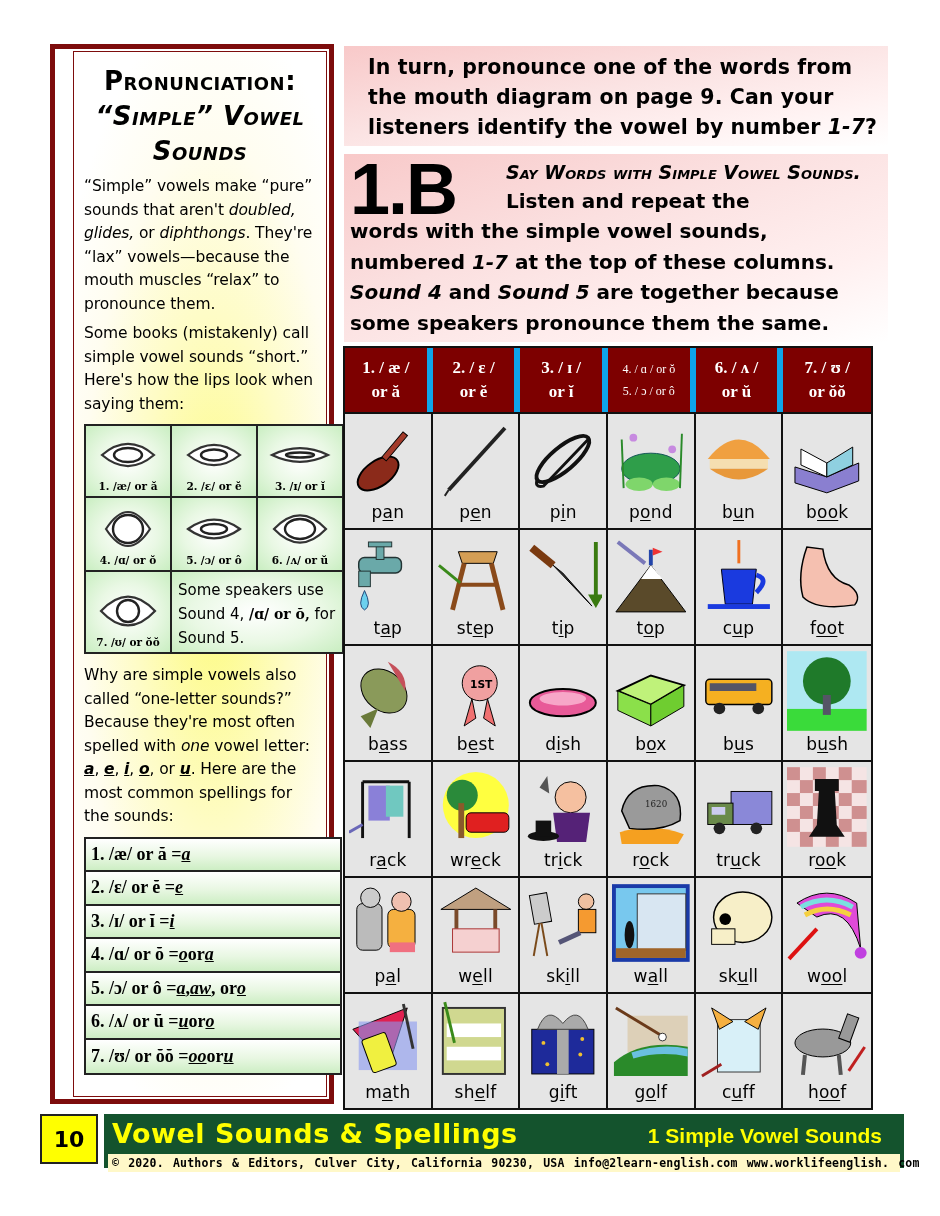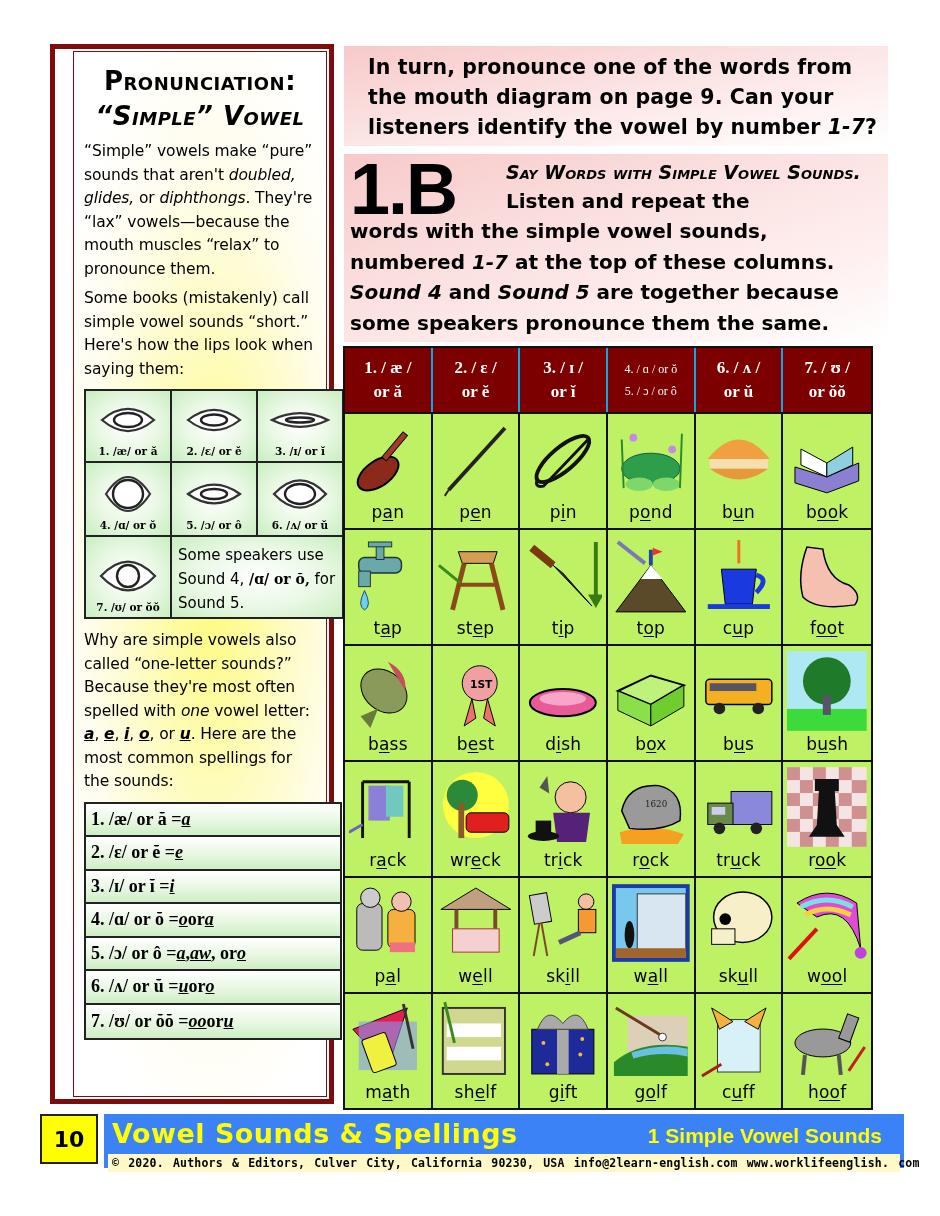--- a/index.html
+++ b/index.html
@@ -85,29 +85,29 @@
   }
   .sec-body em { font-style: italic; }
 
   
   .word-table {
     position: absolute; left: 343px; top: 346px; width: 530px;
     border: 2px solid #111; border-collapse: collapse;
   }
   .wt-head { display: flex; height: 64px; background: #7d0000; }
   .wt-hcell {
-    width: 88.33px; border-right: 2px solid #0ea5e9; color: #fff;
+    width: 88.33px; border-right: 6px solid #0ea5e9; color: #fff;
     font-family: "Liberation Serif", serif; font-weight: bold; font-size: 17px; line-height: 24px;
     display: flex; flex-direction: column; align-items: center; justify-content: center;
   }
   .wt-hcell:last-child { border-right: none; }
   .wt-hcell.small { font-size: 12px; font-weight: normal; line-height: 22px; }
   .wt-row { display: flex; height: 116px; border-top: 2px solid #111; }
   .wt-cell {
-    width: 88.33px; border-right: 2px solid #111; position: relative; background: #bef264;
+    width: 88.33px; border-right: 2px solid #111; position: relative; background: #e5e5e5;
     display: flex; flex-direction: column; align-items: center; justify-content: flex-end;
   }
   .wt-cell:last-child { border-right: none; }
   .pic {
     position: absolute; left: 4px; right: 4px; top: 4px; height: 82px;
     display: flex; align-items: center; justify-content: center;
   }
   .pic svg { width: 100%; height: 100%; }
   .word {
     font-size: 17px; line-height: 22px; margin-bottom: 5px; letter-spacing: 0.2px;
@@ -116,21 +116,21 @@
   .word u { text-decoration: underline; text-underline-offset: 2px; }
 
   
   .page-num {
     position: absolute; left: 40px; top: 1114px; width: 58px; height: 50px;
     background: #ffff00; border: 2px solid #222;
     font-size: 22px; font-weight: bold; display: flex; align-items: center; justify-content: center;
     font-family: "DejaVu Sans", sans-serif;
   }
   .footer-bar {
-    position: absolute; left: 104px; top: 1114px; width: 800px; height: 54px; background: #3b82f6;
+    position: absolute; left: 104px; top: 1114px; width: 800px; height: 54px; background: #14532d;
   }
   .footer-title {
     position: absolute; left: 8px; top: 2px; color: #ffff00; font-weight: bold; font-size: 27px; line-height: 36px;
     font-family: "DejaVu Sans", sans-serif; letter-spacing: 0.5px;
   }
   .footer-chapter {
     position: absolute; right: 22px; top: 8px; color: #ffff00; font-weight: bold; font-size: 21px; line-height: 28px;
     font-family: "Liberation Sans", sans-serif;
   }
   .footer-copy {
@@ -140,20 +140,21 @@
   }
 </style>
 </head>
 <body>
 
 <div class="left-panel">
   <div class="left-inner">
     <div class="lp-title">
       <div>Pronunciation:</div>
       <div class="it">“Simple” Vowel</div>
+      <div class="it">Sounds</div>
     </div>
 
     <p class="lp-text" id="para1"><span>“Simple” vowels make “pure” sounds that aren't </span><em>doubled, glides,</em><span> or </span><em>diphthongs</em><span>. They're “lax” vowels—because the mouth muscles “relax” to pronounce them.</span></p>
     <p class="lp-text">Some books (mistakenly) call simple vowel sounds “short.” Here's how the lips look when saying them:</p>
 
     <div class="mouth-grid" id="mouth-grid">
         <div class="mg-cell">
           <span>
             <svg width="62" height="46" viewBox="0 0 62 46">
     <path d="M 5 23 Q 31 0.9000000000000021 57 23 Q 31 45.099999999999994 5 23 Z" fill="#fff" stroke="#333" stroke-width="2.2"></path>

